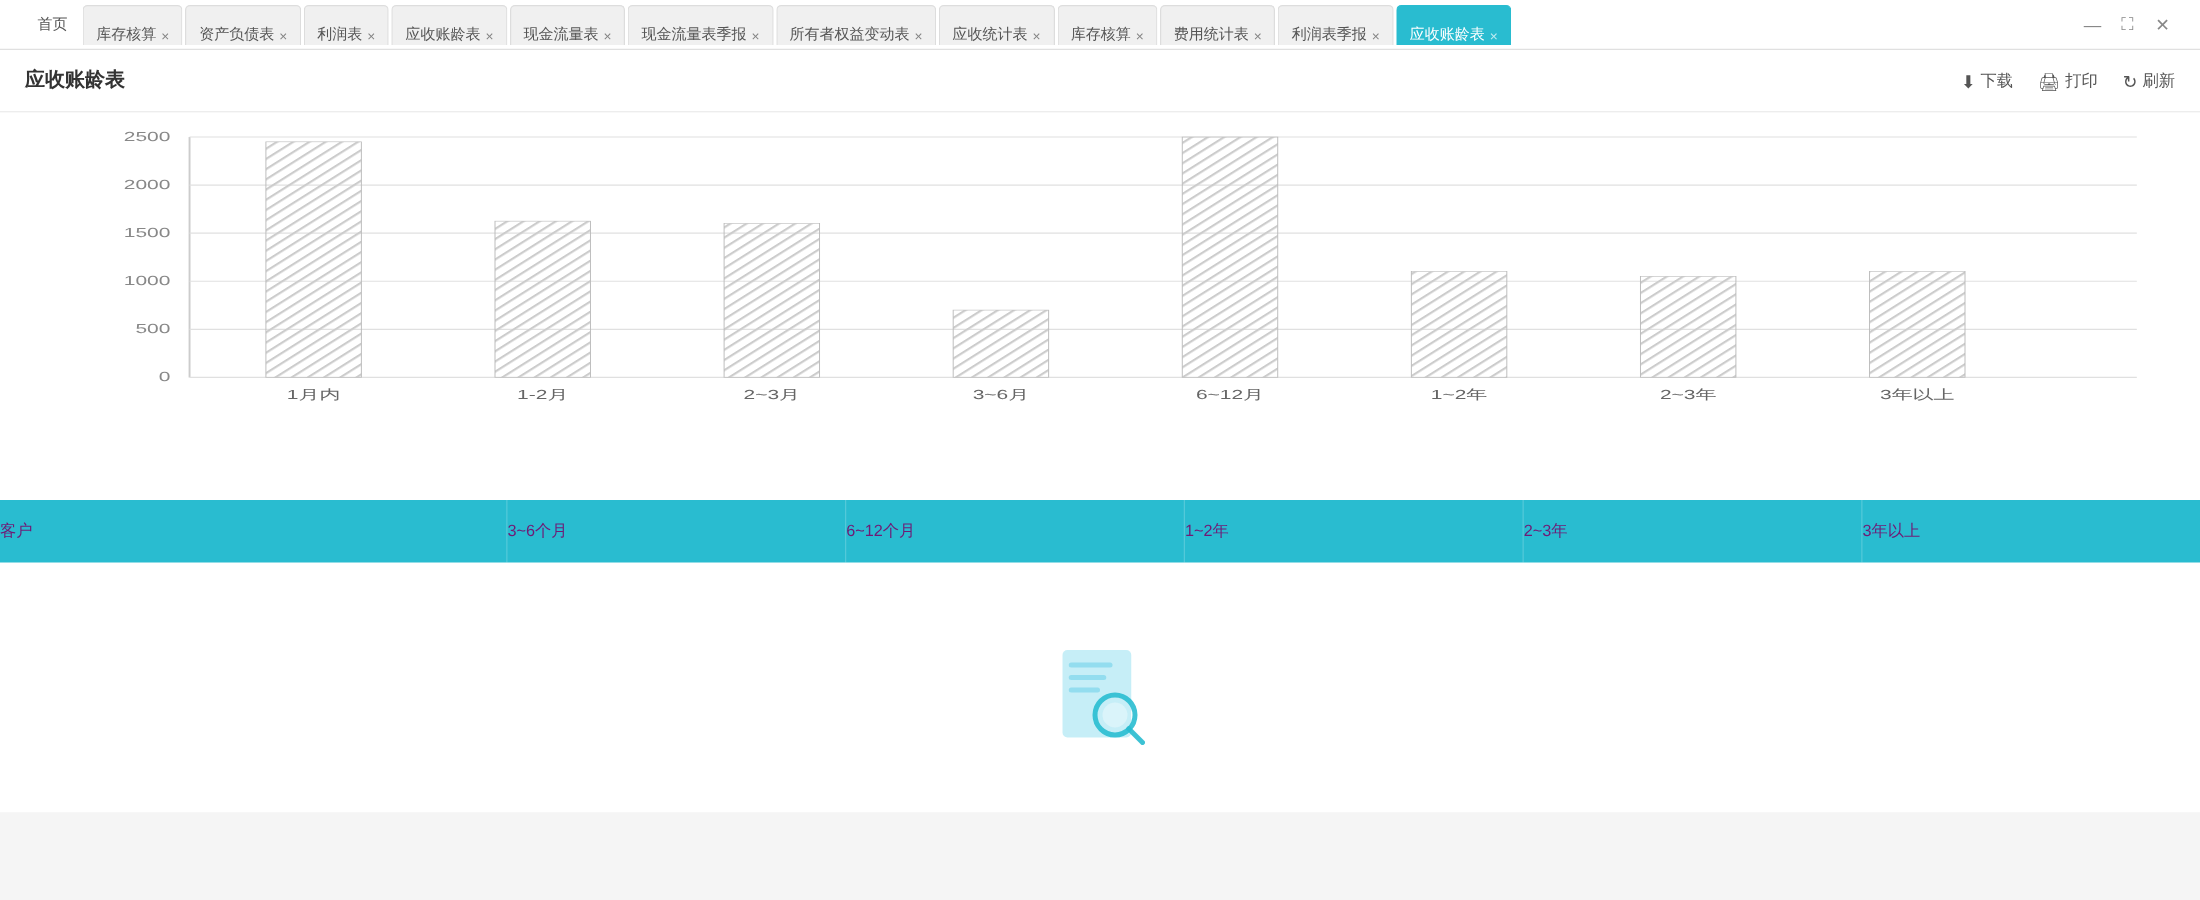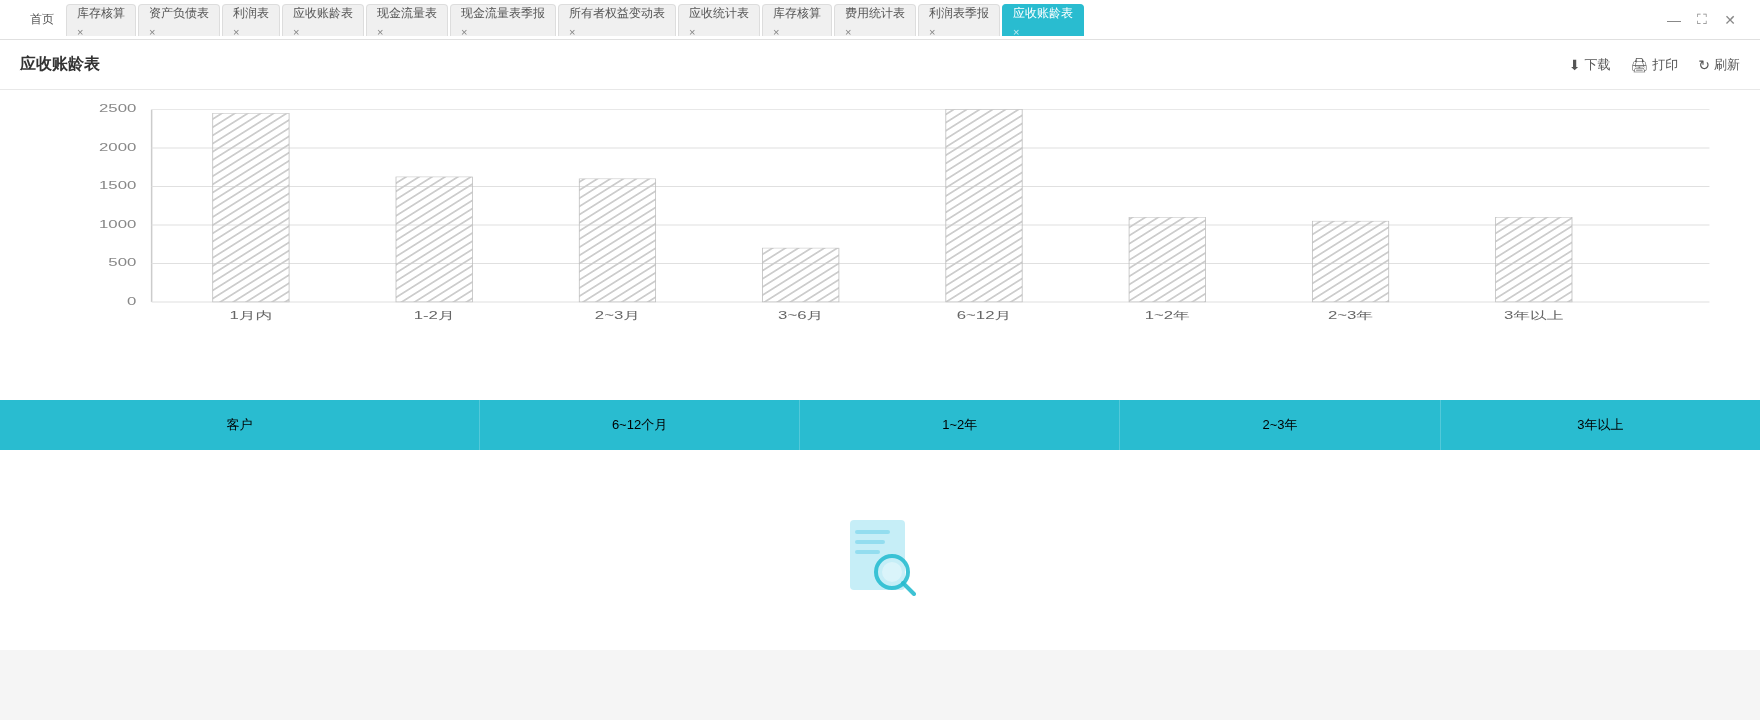--- a/index.html
+++ b/index.html
@@ -13,33 +13,32 @@
       border-bottom: 1px solid #e0e0e0;
       height: 40px;
       padding: 0 20px;
       overflow-x: auto;
       white-space: nowrap;
       gap: 2px;
     }
     .tab-bar::-webkit-scrollbar { height: 0; }
     .tab-item {
       display: inline-flex;
-      align-items: flex-start;
+      align-items: flex-end;
       padding: 0 10px;
       height: 32px;
       border-radius: 4px 4px 0 0;
       cursor: pointer;
       font-size: 12px;
       color: #555;
       background: #f0f0f0;
       border: 1px solid #ddd;
       border-bottom: none;
       gap: 4px;
       flex-shrink: 0;
-      flex-direction: column;
     }
     .tab-item.active {
       background: #29bcd0;
       color: #fff;
       border-color: #29bcd0;
     }
     .tab-item .close-btn {
       font-size: 11px;
       color: inherit;
       opacity: 0.7;
@@ -99,22 +98,21 @@
     .table-header {
       background: #29bcd0;
       display: flex;
       height: 50px;
       margin-top: 10px;
     }
     .table-col {
       flex: 1;
       display: flex;
       align-items: center;
-      justify-content: center;
-      color: #000000;
+      color: #701a75;
       font-size: 13px;
       border-right: 1px solid rgba(255,255,255,0.2);
     }
     .table-col:first-child { flex: 1.5; }
     .table-col:last-child { border-right: none; }
 
     
     .empty-state {
       display: flex;
       flex-direction: column;
@@ -261,20 +259,23 @@
       <rect x="940" y="122" width="50" height="88" fill="url(#stripe)" stroke="#bbb" stroke-width="0.5"></rect>
       <text x="965" y="228" text-anchor="middle" font-size="11" fill="#666">3年以上</text>
     </svg>
   </div>
 
   <div class="table-header">
     <div class="table-col">
       <span>客户</span>
     </div>
     <div class="table-col">
+      <span>3~6个月</span>
+    </div>
+    <div class="table-col">
       <span>6~12个月</span>
     </div>
     <div class="table-col">
       <span>1~2年</span>
     </div>
     <div class="table-col">
       <span>2~3年</span>
     </div>
     <div class="table-col">
       <span>3年以上</span>

